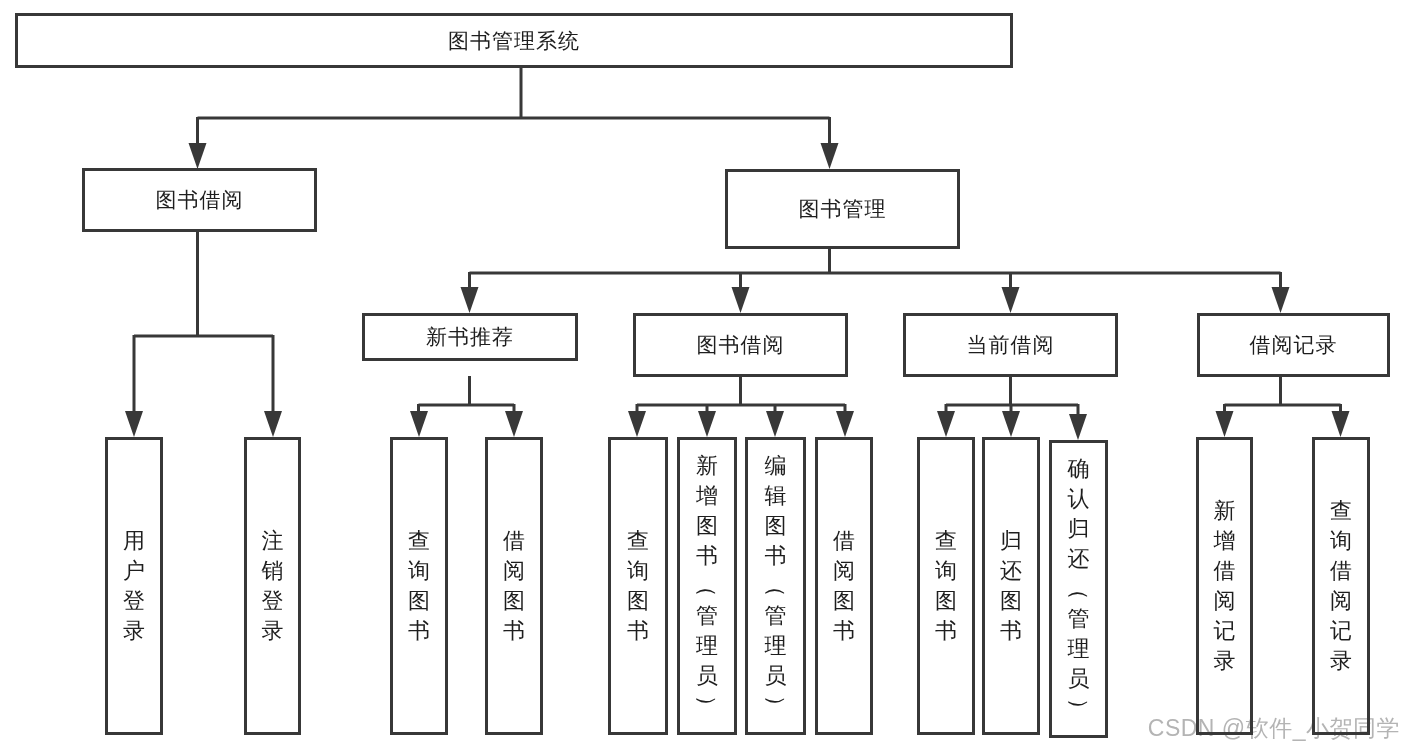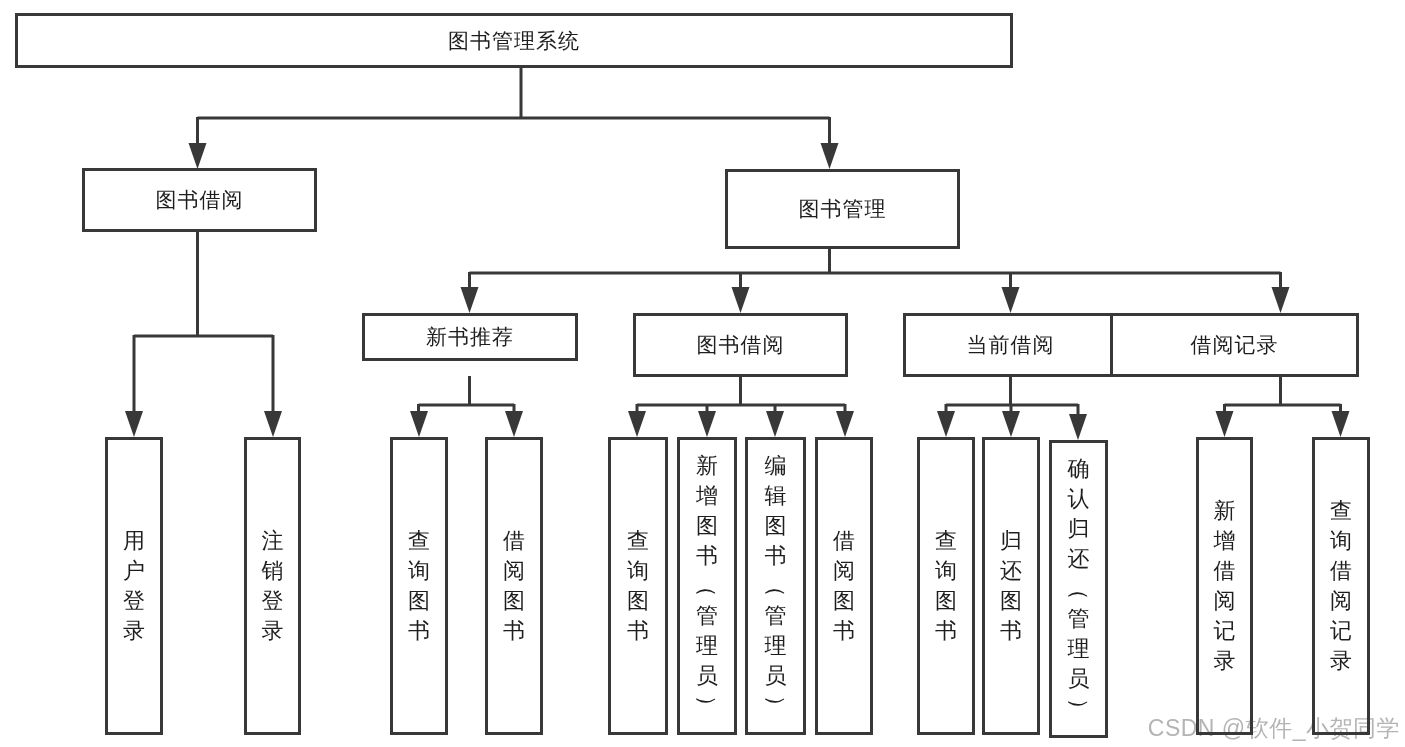--- a/index.html
+++ b/index.html
@@ -108,21 +108,21 @@
 
   <div class="hbox" style="left:362px;top:313px;width:216px;height:48px">
     <span class="hlabel">新书推荐</span>
   </div>
   <div class="hbox" style="left:903px;top:313px;width:215px;height:64px">
     <span class="hlabel">当前借阅</span>
   </div>
   <div class="hbox" style="left:633px;top:313px;width:215px;height:64px">
     <span class="hlabel">图书借阅</span>
   </div>
-  <div class="hbox" style="left:1110px;top:313px;width:249px;height:64px">
+  <div class="hbox" style="left:1197px;top:313px;width:193px;height:64px">
     <span class="hlabel">借阅记录</span>
   </div>
 
   <div class="vbox" style="left:105px;top:437px;width:58px;height:298px">
     <div class="vlabel">
         <span>用</span>
         <span>户</span>
         <span>登</span>
         <span>录</span>
       </div>

